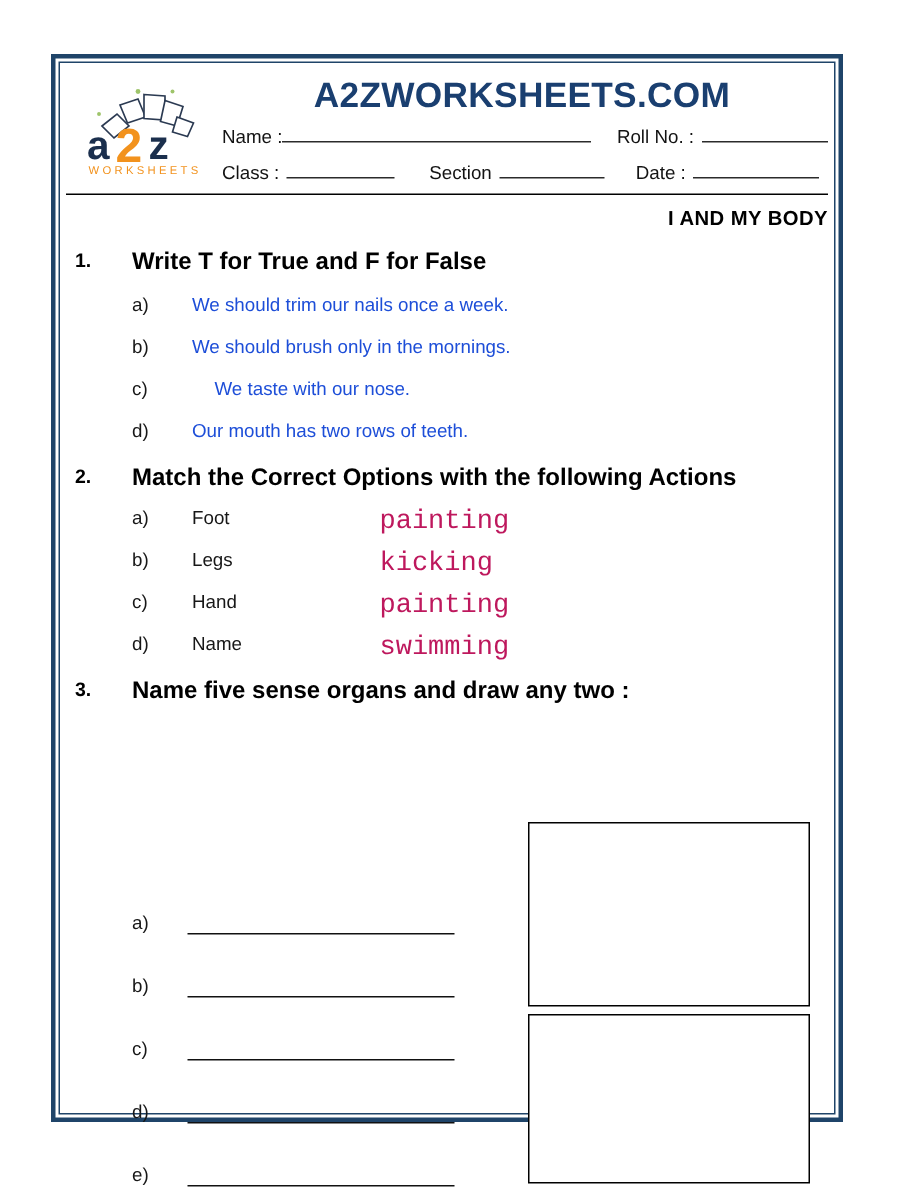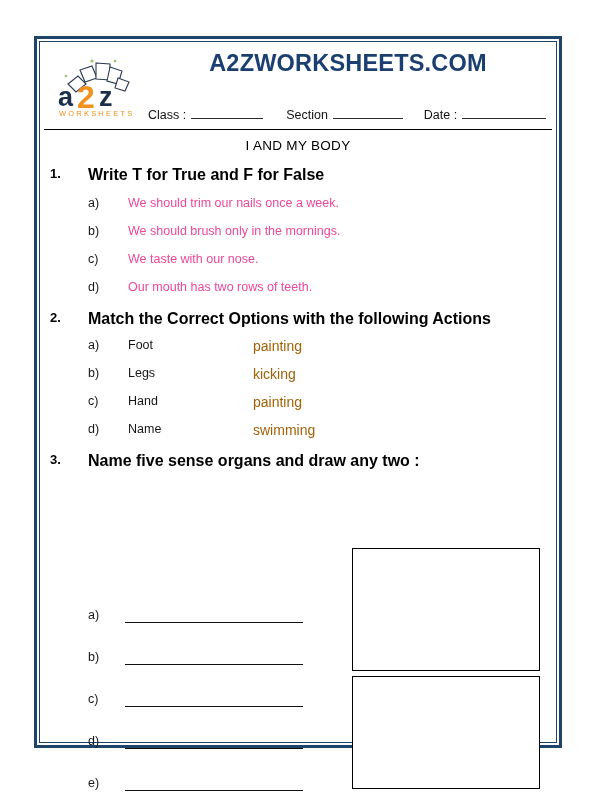--- a/index.html
+++ b/index.html
@@ -96,23 +96,23 @@
 
   
   .body {
     position: relative;
     height: 606px;
   }
   .doc-title {
     position: absolute;
     left: 0; top: 8px;
     width: 508px;
-    text-align: center;
+    text-align: right;
     font-size: 13.5px;
-    font-weight: normal;
+    font-weight: bold;
     color: #000000;
     letter-spacing: 0.3px;
   }
 
   .qnum {
     position: absolute;
     font-size: 13px;
     font-weight: bold;
     color: #000;
   }
@@ -124,34 +124,35 @@
     white-space: nowrap;
   }
   .item-letter {
     position: absolute;
     font-size: 12.5px;
     color: #171717;
   }
   .item-text {
     position: absolute;
     font-size: 12.5px;
-    color: #ec4899;
+    color: #1d4ed8;
     white-space: nowrap;
   }
   .match-left {
     position: absolute;
     font-size: 12.5px;
     color: #171717;
     white-space: nowrap;
   }
   .match-right {
     position: absolute;
-    font-size: 14px;
-    color: #a16207;
-    white-space: nowrap;
+    font-size: 18px;
+    color: #be185d;
+    white-space: nowrap;
+    font-family: Liberation Mono, monospace;
   }
 
   .answer-rule {
     position: absolute;
     left: 81px;
     width: 178px;
     border-bottom: 1.6px solid #111111;
     height: 0;
   }
 
@@ -196,20 +197,25 @@
 
           <text x="6" y="52" font-family="Liberation Sans, sans-serif" font-size="27" font-weight="bold" fill="#1b2f4d">a</text>
           <text x="25" y="54" font-family="Liberation Sans, sans-serif" font-size="32" font-weight="bold" fill="#f2921d">2</text>
           <text x="47" y="52" font-family="Liberation Sans, sans-serif" font-size="27" font-weight="bold" fill="#1b2f4d">z</text>
           <text x="7" y="62" font-family="Liberation Sans, sans-serif" font-size="7.5" letter-spacing="2.2" fill="#f2921d">WORKSHEETS</text>
         </svg>
       </div>
 
       <div class="brand-title">A2ZWORKSHEETS.COM</div>
 
+      <div class="field-row row1">
+        <span class="fld"><span class="fld-label">Name :</span><span class="rule r-name"></span></span>
+        <span style="display:inline-block;width:10px;"></span>
+        <span class="fld"><span class="fld-label">Roll No. :</span><span style="display:inline-block;width:5px;"></span><span class="rule r-roll"></span></span>
+      </div>
 
       <div class="field-row row2">
         <span class="fld"><span class="fld-label">Class :</span><span style="display:inline-block;width:5px;"></span><span class="rule r-class"></span></span>
         <span style="display:inline-block;width:16px;"></span>
         <span class="fld"><span class="fld-label">Section</span><span style="display:inline-block;width:5px;"></span><span class="rule r-section"></span></span>
         <span style="display:inline-block;width:14px;"></span>
         <span class="fld"><span class="fld-label">Date :</span><span style="display:inline-block;width:5px;"></span><span class="rule r-date"></span></span>
       </div>
     </div>
 
@@ -220,21 +226,21 @@
       <div class="qnum" style="left:6px; top:36px;">1.</div>
       <div class="qtitle" style="left:44px; top:36px;">Write T for True and F for False</div>
 
       <div class="item-letter" style="left:44px; top:66px;">a)</div>
       <div class="item-text" style="left:84px; top:66px;">We should trim our nails once a week.</div>
 
       <div class="item-letter" style="left:44px; top:94px;">b)</div>
       <div class="item-text" style="left:84px; top:94px;">We should brush only in the mornings.</div>
 
       <div class="item-letter" style="left:44px; top:122px;">c)</div>
-      <div class="item-text" style="left:84px; top:122px;">We taste with our nose.</div>
+      <div class="item-text" style="left:99px; top:122px;">We taste with our nose.</div>
 
       <div class="item-letter" style="left:44px; top:150px;">d)</div>
       <div class="item-text" style="left:84px; top:150px;">Our mouth has two rows of teeth.</div>
 
       <div class="qnum" style="left:6px; top:180px;">2.</div>
       <div class="qtitle" style="left:44px; top:180px;">Match the Correct Options with the following Actions</div>
 
       <div class="item-letter" style="left:44px; top:208px;">a)</div>
       <div class="match-left" style="left:84px; top:208px;">Foot</div>
       <div class="match-right" style="left:209px; top:208px;">painting</div>

